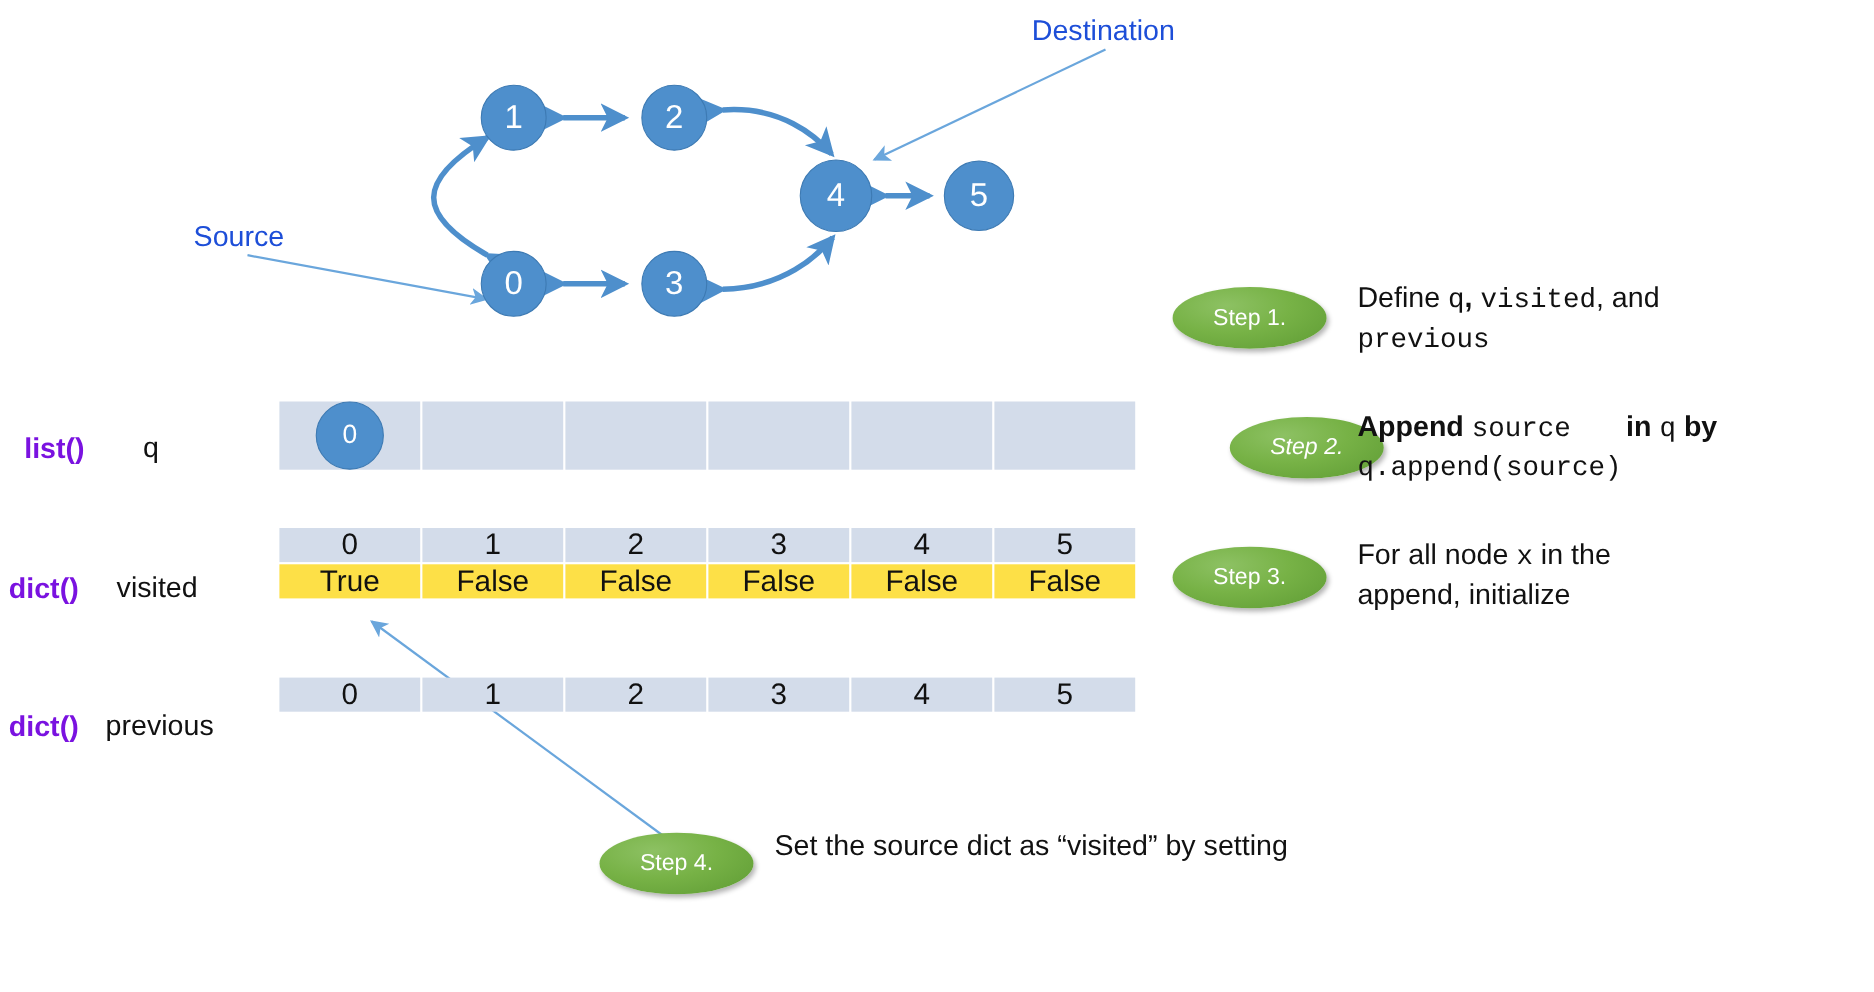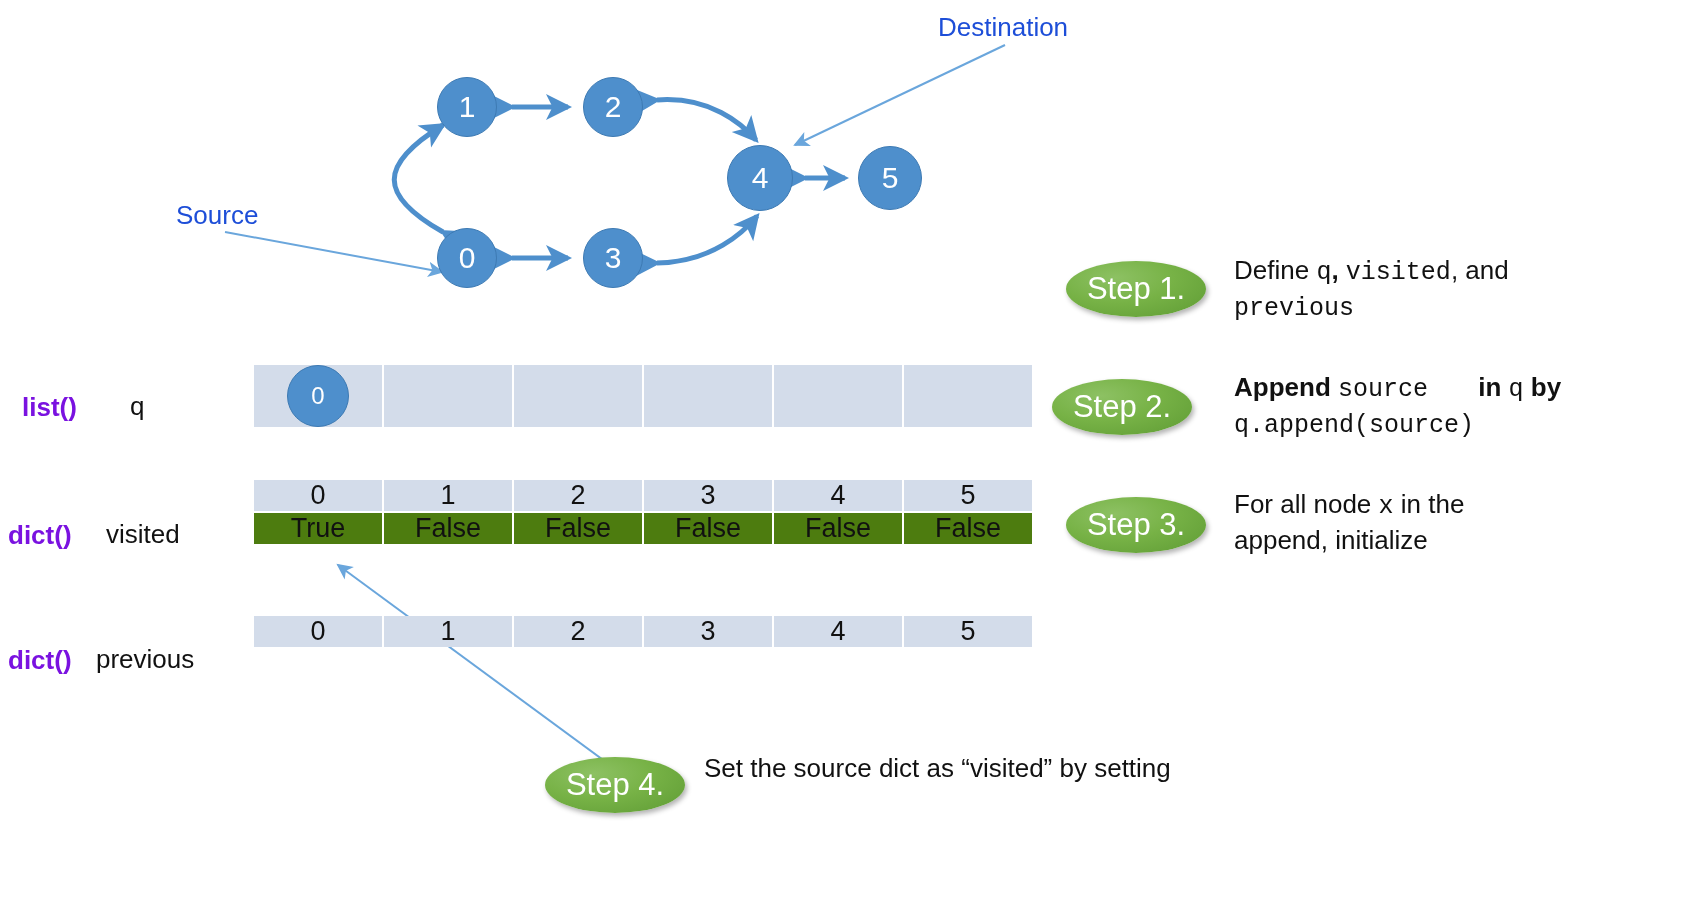--- a/index.html
+++ b/index.html
@@ -33,38 +33,38 @@
     font-family:"Liberation Sans",sans-serif;
   }
 
   
   .tbl{position:absolute;border-collapse:separate;border-spacing:2px;}
   .tbl td{
     width:128px;height:0;padding:0;text-align:center;vertical-align:middle;
     font-size:27px;color:#111111;font-family:"Liberation Sans",sans-serif;
   }
   .hdr{background:#D3DCEA;height:44px;}
-  .bdy{background:#4d7c0f;height:48px;}
+  .bdy{background:#fde047;height:48px;}
   .val-false,.val-true{color:#7a12e0;font-size:27px;}
   .q-cell{background:#D3DCEA;height:80px;}
 
   .qnode{
     width:62px;height:62px;border-radius:50%;
     background:#4E8FCC;border:1px solid #3D7AB3;color:#fff;
     display:flex;align-items:center;justify-content:center;
     font-size:24px;margin:0 auto;box-sizing:border-box;
   }
 
   
   .step-badge{
     position:absolute;width:140px;height:56px;border-radius:50%;
     background:radial-gradient(ellipse at 35% 30%, #8DC163 0%, #77B246 45%, #5E9B34 100%);
     box-shadow:2px 3px 5px rgba(0,0,0,0.30);
     color:#ffffff;display:flex;align-items:center;justify-content:center;
-    font-size:31px;font-family:"Liberation Sans",sans-serif;
+    font-size:21px;font-family:"Liberation Sans",sans-serif;
   }
 
   
   .step-text{
     position:absolute;font-size:26px;color:#111111;line-height:1.30;
     font-family:"Liberation Sans",sans-serif;
   }
   .mono{font-family:"Liberation Mono",monospace;font-weight:400;font-size:25px;}
 </style>
 </head>
@@ -169,21 +169,21 @@
     <td class="bdy"></td>
     <td class="bdy"></td>
     <td class="bdy"></td>
     <td class="bdy"></td>
     <td class="bdy"></td>
   </tr>
 </tbody>
   </table>
 
 <div class="step-badge" style="left:1066px;top:261px;">Step 1.</div>
-<div class="step-badge" style="left:1052px;top:379px;">Step 2.</div>
+<div class="step-badge" style="left:1118px;top:379px;font-style:italic;">Step 2.</div>
 <div class="step-badge" style="left:1066px;top:497px;">Step 3.</div>
 <div class="step-badge" style="left:545px;top:757px;">Step 4.</div>
 
 <div class="step-text" style="left:1234px;top:254px;width:440px;">
     <div><span style="font-weight: normal;">Define </span><span class="mono">q</span><span style="font-weight: bold;">, </span><span class="mono">visited</span><span style="font-weight: normal;">, and</span></div>
     <div><span class="mono">previous</span></div>
   </div>
 <div class="step-text" style="left:1234px;top:371px;width:440px;">
     <div><span style="font-weight: bold;">Append </span><span class="mono">source</span><span style="font-weight: bold; margin-left: 43px;"> in </span><span class="mono">q</span><span style="font-weight: bold;"> by</span></div>
     <div><span class="mono">q.append(source)</span></div>

